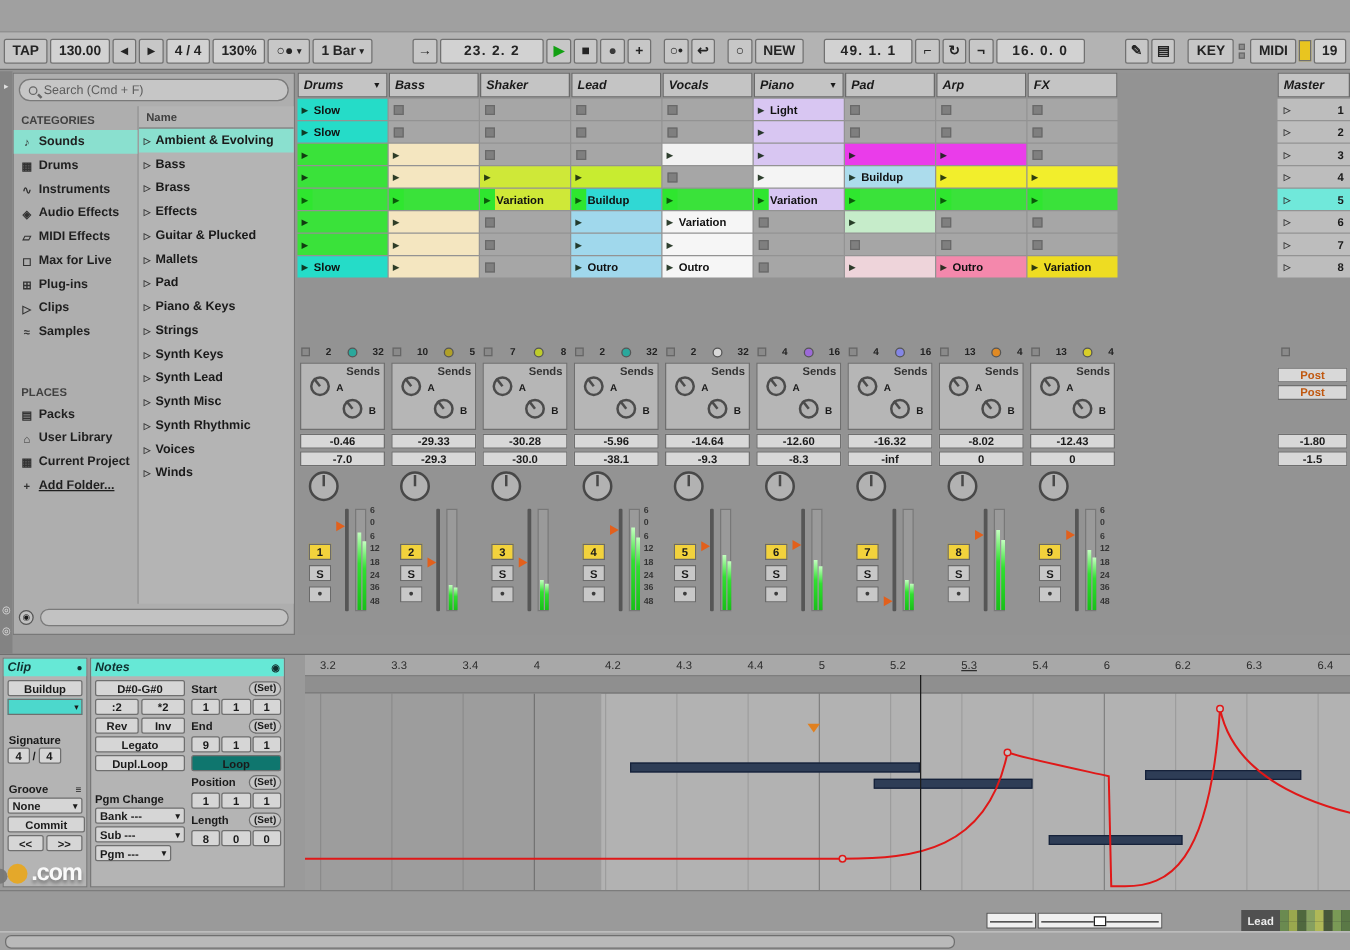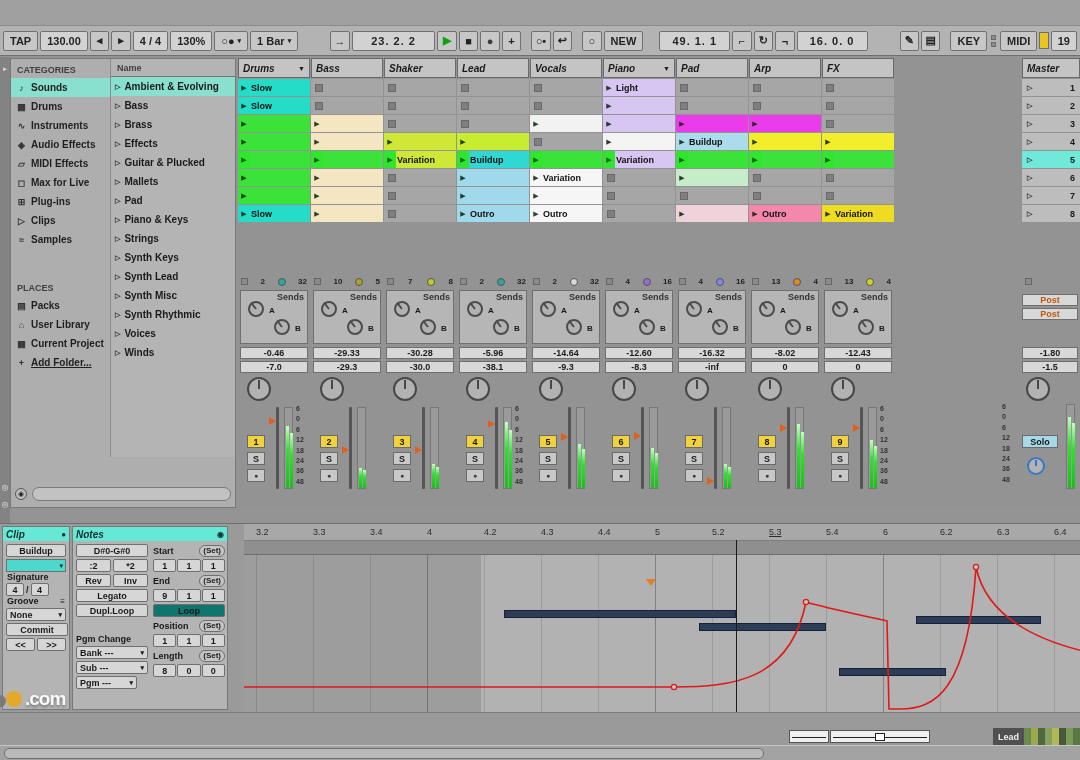--- a/index.html
+++ b/index.html
@@ -101,21 +101,21 @@
 
 .detail{position:absolute;left:0;top:523px;width:1080px;height:189px;background:#9a9a9a;border-top:1px solid #6f6f6f}
 .panel{position:absolute;top:2px;height:184px;background:#b4b4b4;border:1px solid #787878}
 .clipp{left:2px;width:68px}
 .notesp{left:72px;width:156px}
 .panel-title{height:14px;background:#66e8d6;display:flex;align-items:center;justify-content:space-between;padding:0 3px;font-size:10px;font-weight:bold;font-style:italic;color:#103030}
 .tdot{font-size:8px;font-style:normal}
 .fld{height:13px;background:#d6d6d6;border:1px solid #6f6f6f;border-radius:2px;font-size:9px;font-weight:bold;display:flex;align-items:center;justify-content:center;color:#1a1a1a}
 .cp-name{margin:3px 3px 0}
 .cp-color{height:13px;margin:2px 3px 0;background:#4cd8cc;border:1px solid #6f6f6f;display:flex;align-items:center;justify-content:flex-end;padding-right:2px;font-size:7px}
-.cp-lbl{font-size:9px;font-weight:bold;padding:0 4px 1px;display:flex;justify-content:space-between;align-items:center}
+.cp-lbl{font-size:9px;font-weight:bold;padding:15px 4px 1px;display:flex;justify-content:space-between;align-items:center}
 .cp-sig{display:flex;align-items:center;gap:2px;margin:0 3px;font-size:9px;font-weight:bold}
 .fld.s{width:18px}
 .gicon{font-size:8px}
 .ddf{margin:1px 3px 0;justify-content:space-between;padding:0 3px}
 .btnf{margin:2px 3px 0}
 .cp-nudge{display:flex;gap:2px;margin:2px 3px 0}
 .cp-nudge .fld{flex:1}
 .np-l{position:absolute;left:3px;top:17px;width:72px}
 .np-r{position:absolute;left:80px;top:17px;width:72px}
 .np-row{height:13px;display:flex;align-items:center;justify-content:space-between;margin-bottom:2px}
@@ -206,20 +206,24 @@
 
 <div class="rail">
   <span>▸</span>
   <span class="railb">
       <span>◎</span>
       <span>◎</span>
     </span>
 </div>
 
 <div class="browser">
+  <div class="search">
+    <span class="mag"></span>
+    <span>Search (Cmd + F)</span>
+  </div>
   <div class="bcols">
     <div class="bcol1">
       <div class="bhdr">CATEGORIES</div>
       <div id="cats">
           <div class="brow sel">
             <span class="bicon">♪</span>
             <span class="blbl">Sounds</span>
           </div>
           <div class="brow">
             <span class="bicon">▦</span>
@@ -984,39 +988,20 @@
       <div class="iorow mio">
         <span class="iosq"></span>
       </div>
       <div class="msend">
         <div class="vfield post">Post</div>
         <div class="vfield post">Post</div>
       </div>
       <div class="vol mvol">
         <div class="vfield">-1.80</div>
         <div class="vfield">-1.5</div>
-      </div>
-      <div class="pf mpf">
-        <div class="pan mpan"></div>
-        <div class="solobtn">Solo</div>
-        <div class="pknob"></div>
-        <div class="meter mmeter">
-          <div class="mfill" style="height: 85%;"></div>
-          <div class="mfill r2" style="height: 78.2%;"></div>
-        </div>
-        <div class="mscale mscl">
-          <div class="scm">6</div>
-          <div class="scm">0</div>
-          <div class="scm">6</div>
-          <div class="scm">12</div>
-          <div class="scm">18</div>
-          <div class="scm">24</div>
-          <div class="scm">36</div>
-          <div class="scm">48</div>
-        </div>
       </div>
     </div>
 </div>
 
 <div class="detail">
 
   <div class="panel clipp">
     <div class="panel-title">
       <span>Clip</span>
       <span class="tdot">●</span>

